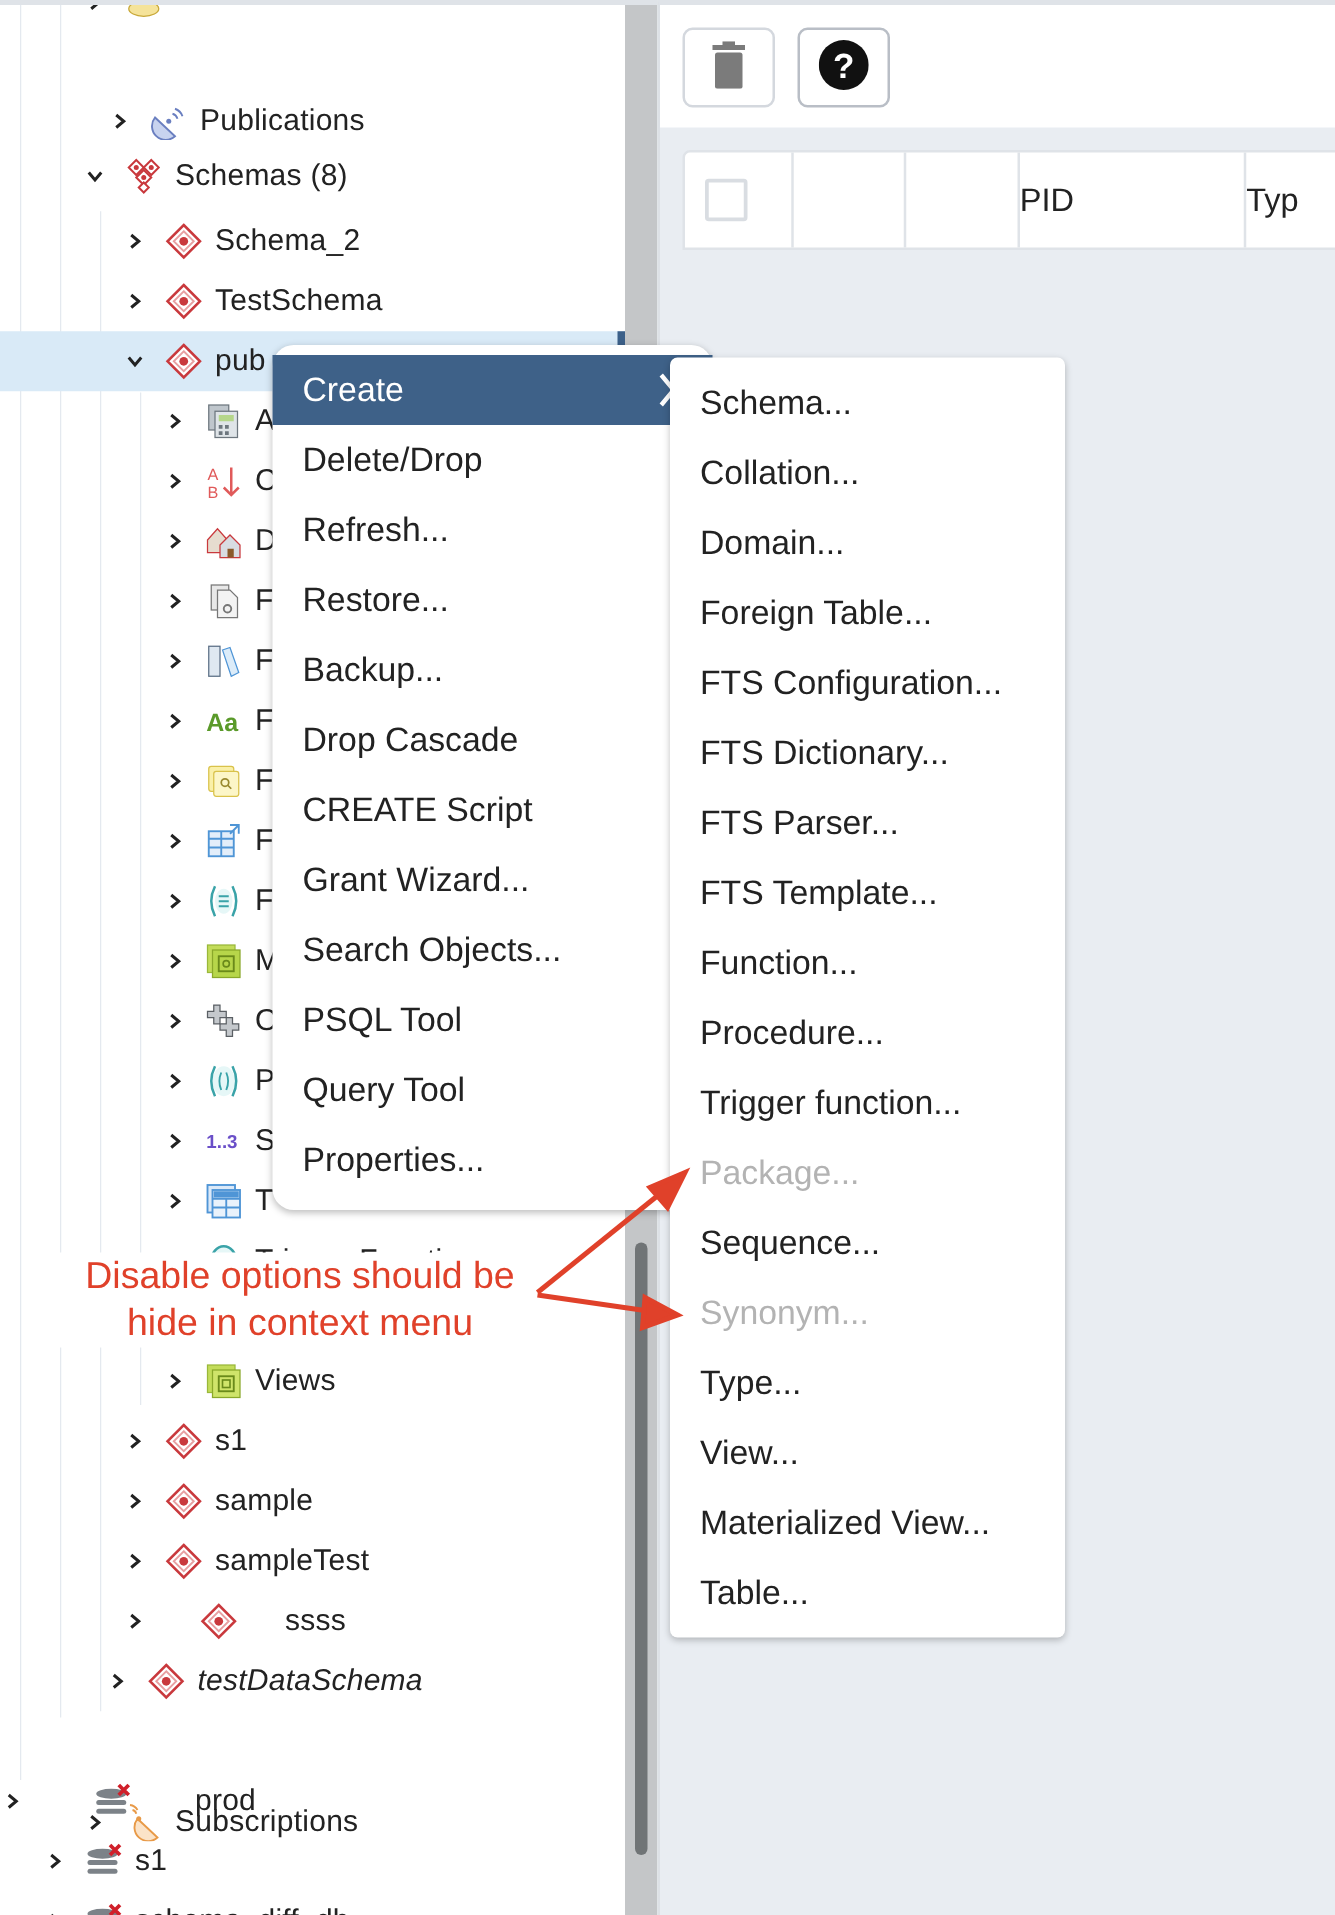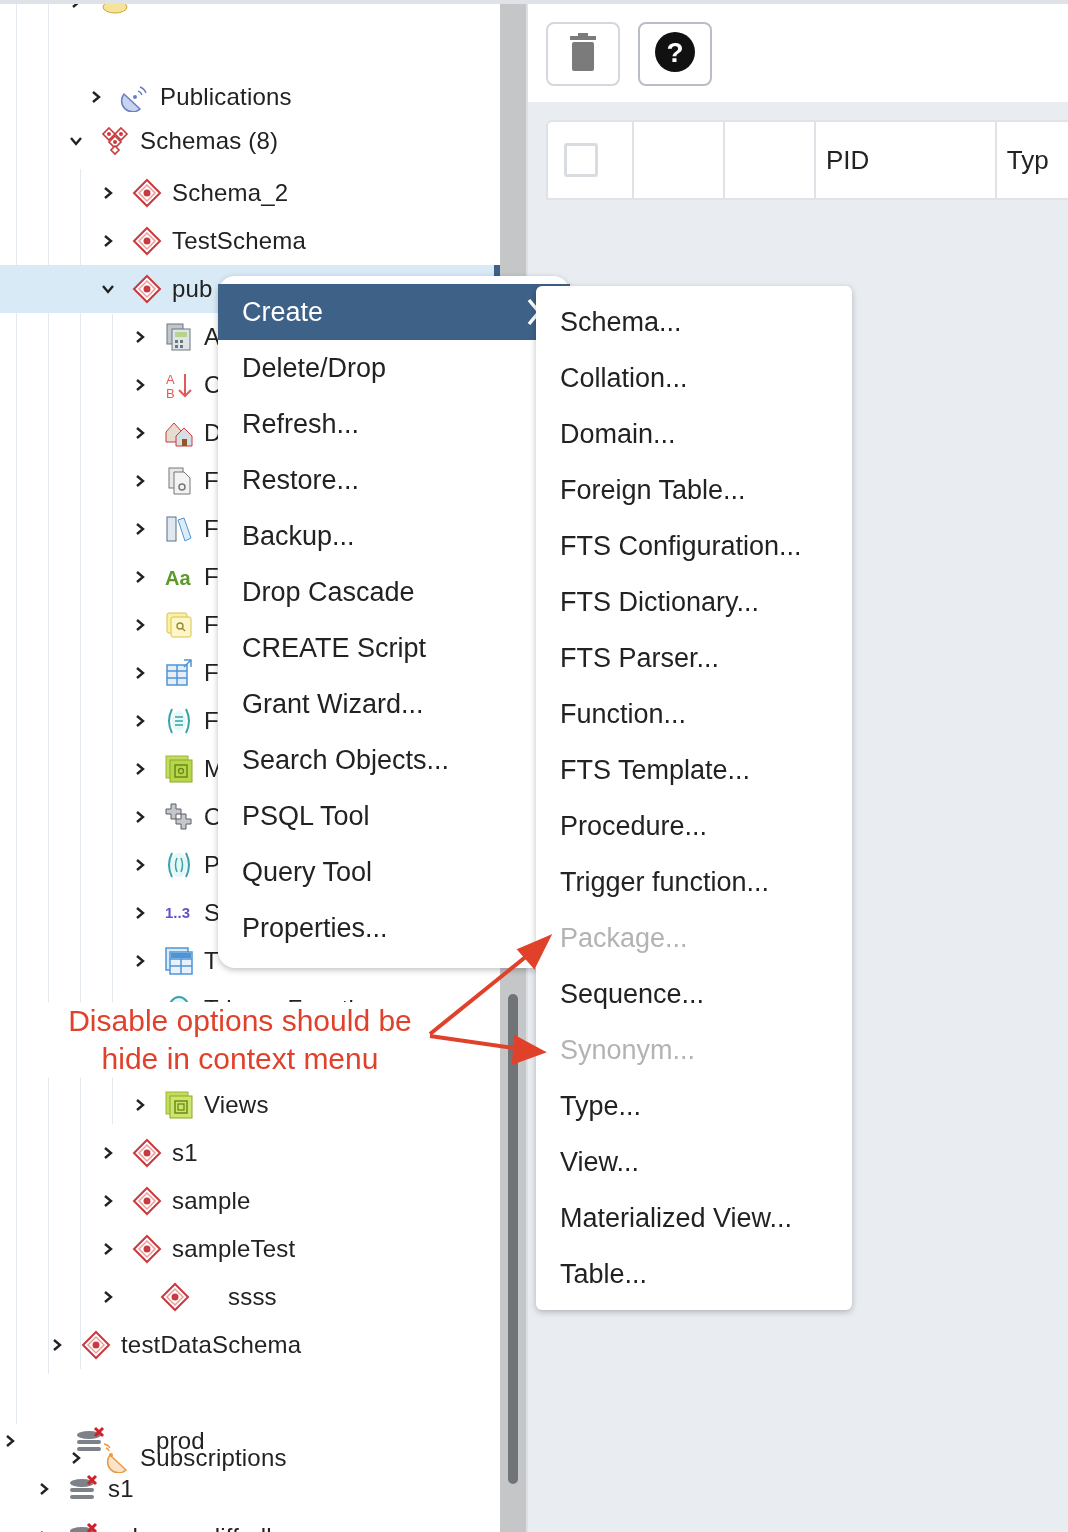--- a/index.html
+++ b/index.html
@@ -21,21 +21,21 @@
   
   #tree-scroll { position: absolute; left: 500px; top: 0; width: 26px; height: 1532px; background: #c4c6c8; border-top: 4px solid #dfe3e8; }
   #tree-scroll-thumb { position: absolute; left: 8px; top: 990px; width: 10px; height: 490px; background: #707476; border-radius: 5px; }
 
   
   #right-panel { position: absolute; left: 526px; top: 0; width: 542px; height: 1532px; background: #e9edf2; border-top: 4px solid #dfe3e8; border-left: 2px solid #dde1e6; }
   #toolbar { position: absolute; left: 0; top: 0; width: 542px; height: 98px; background: #ffffff; }
   .tool-btn { position: absolute; top: 18px; width: 74px; height: 64px; border: 2px solid #d4d8de; border-radius: 8px; background: #ffffff; display: flex; justify-content: center; align-items: center; }
   .tool-btn.help { border-color: #b9bec6; }
   #grid-header { position: absolute; left: 18px; top: 116px; width: 530px; height: 80px; background: #ffffff; border: 2px solid #dfe3e8; border-radius: 6px 0 0 0; display: flex; }
-  .gcell { height: 76px; border-right: 2px solid #dfe3e8; display: flex; align-items: center; font-size: 26px; color: #222; padding-left: 10px; }
+  .gcell { height: 76px; border-right: 2px solid #dfe3e8; display: flex; align-items: center; font-size: 26px; color: #222; }
   .gcheck { width: 34px; height: 34px; border: 3px solid #d9dde2; border-radius: 3px; background: #fff; margin-left: 16px; }
 
   
   #ctx-menu { position: absolute; left: 218px; top: 276px; width: 352px; height: 692px; background: #ffffff; border-radius: 17px; box-shadow: 0 2px 6px rgba(0,0,0,0.25); padding-top: 8px; }
   .ctx-item { height: 56px; display: flex; align-items: center; padding-left: 24px; font-size: 27px; color: #222; position: relative; white-space: nowrap; }
   .ctx-item.active { background: #3e6188; color: #ffffff; }
   .ctx-item .arrow { position: absolute; right: 26px; top: 13px; width: 20px; height: 30px; }
 
   
   #sub-menu { position: absolute; left: 536px; top: 286px; width: 316px; height: 1024px; background: #ffffff; border-radius: 6px; box-shadow: 0 2px 6px rgba(0,0,0,0.25); padding-top: 8px; }
@@ -475,21 +475,21 @@
     <span class="ticon">
         <svg viewBox="0 0 30 30">
           <path d="M15 2 L28 15 L15 28 L2 15 Z" fill="#fff" stroke="#c9393d" stroke-width="2"></path>
           <path d="M15 7 L23 15 L15 23 L7 15 Z" fill="#fff" stroke="#e8a0a2" stroke-width="1.5"></path>
           <circle cx="15" cy="15" r="3.5" fill="#c9393d"></circle>
         </svg>
       </span>
     <span class="tlabel">ssss</span>
   </div>
 
-  <div class="tree-row" style="top:1317px; padding-left:47px;">
+  <div class="tree-row" style="top:1317px; padding-left:84px;font-style:italic;">
     <span class="chev">
         <svg viewBox="0 0 14 14">
           <path d="M4 2 L10 7 L4 12" fill="none" stroke="#222" stroke-width="2.4"></path>
         </svg>
       </span>
     <span class="ticon">
         <svg viewBox="0 0 30 30">
           <path d="M15 2 L28 15 L15 28 L2 15 Z" fill="#fff" stroke="#c9393d" stroke-width="2"></path>
           <path d="M15 7 L23 15 L15 23 L7 15 Z" fill="#fff" stroke="#e8a0a2" stroke-width="1.5"></path>
           <circle cx="15" cy="15" r="3.5" fill="#c9393d"></circle>
@@ -629,22 +629,22 @@
 </div>
 
 <div id="sub-menu">
   <div class="sub-item">Schema...</div>
   <div class="sub-item">Collation...</div>
   <div class="sub-item">Domain...</div>
   <div class="sub-item">Foreign Table...</div>
   <div class="sub-item">FTS Configuration...</div>
   <div class="sub-item">FTS Dictionary...</div>
   <div class="sub-item">FTS Parser...</div>
+  <div class="sub-item">FTS Template...</div>
   <div class="sub-item">Function...</div>
-  <div class="sub-item">FTS Template...</div>
   <div class="sub-item">Procedure...</div>
   <div class="sub-item">Trigger function...</div>
   <div class="sub-item disabled">Package...</div>
   <div class="sub-item">Sequence...</div>
   <div class="sub-item disabled">Synonym...</div>
   <div class="sub-item">Type...</div>
   <div class="sub-item">View...</div>
   <div class="sub-item">Materialized View...</div>
   <div class="sub-item">Table...</div>
 </div>

